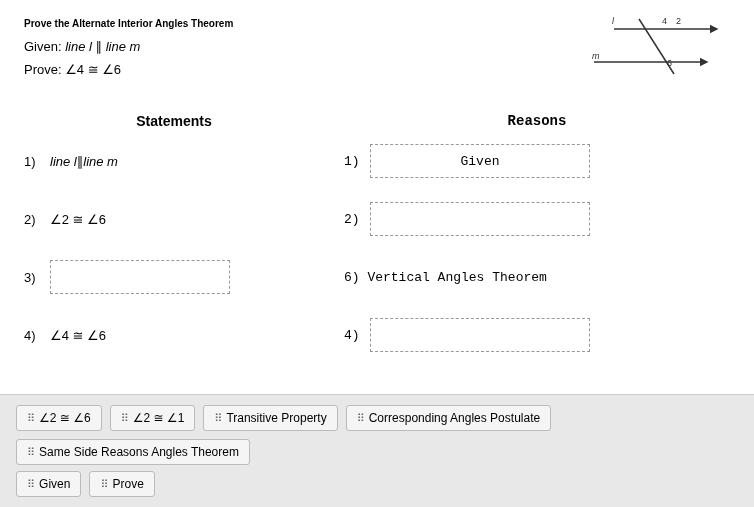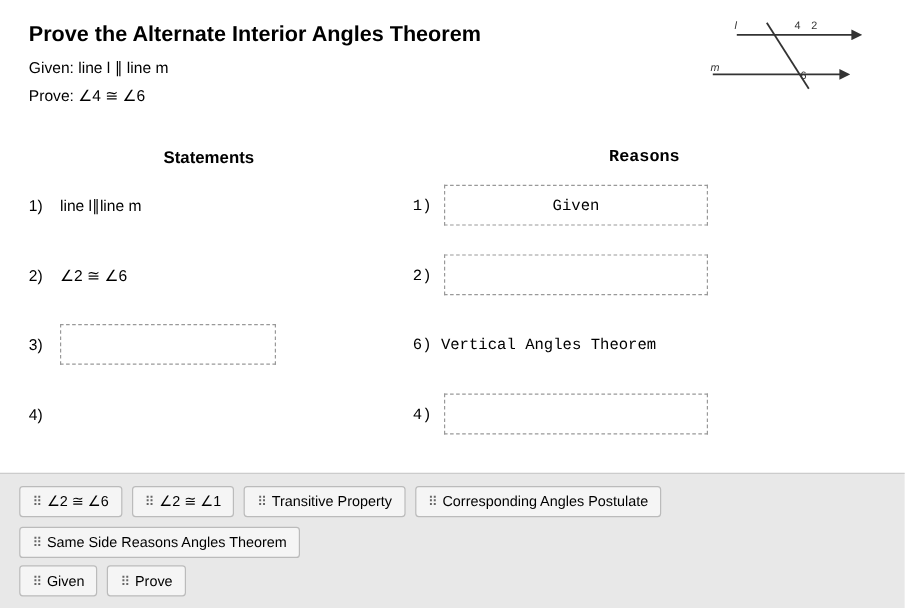--- a/index.html
+++ b/index.html
@@ -10,21 +10,21 @@
       height: 507px;
       overflow: hidden;
       position: relative;
     }
 
     .main-content {
       padding: 18px 24px 12px 24px;
     }
 
     .title {
-      font-size: 18px;
+      font-size: 10px;
       font-weight: bold;
       margin-bottom: 10px;
     }
 
     .given-line {
       font-size: 13px;
       margin-bottom: 8px;
     }
 
     .prove-line {
@@ -147,20 +147,21 @@
       color: #666;
     }
 
     
     .diagram svg {
       width: 100%;
       height: 100%;
     }
 
     .math-text {
+      font-style: italic;
     }
   </style>
 </head>
 <body>
 
 <div class="main-content">
   <div class="title">Prove the Alternate Interior Angles Theorem</div>
   <div class="given-line">
     Given: <span class="math-text">line l</span> ∥ <span class="math-text">line m</span>
   </div>
@@ -210,20 +211,21 @@
         <span class="static-text">∠2 ≅ ∠6</span>
       </div>
 
       <div class="proof-row">
         <span class="row-num">3)</span>
         <div class="dashed-box"></div>
       </div>
 
       <div class="proof-row">
         <span class="row-num">4)</span>
+        <span class="static-text">∠4 ≅ ∠6</span>
       </div>
     </div>
 
     <div class="col-reasons">
       <div class="col-header">Reasons</div>
 
       <div class="reason-row">
         <span class="row-num">1)</span>
         <div class="dashed-box wide">
           <span>Given</span>

